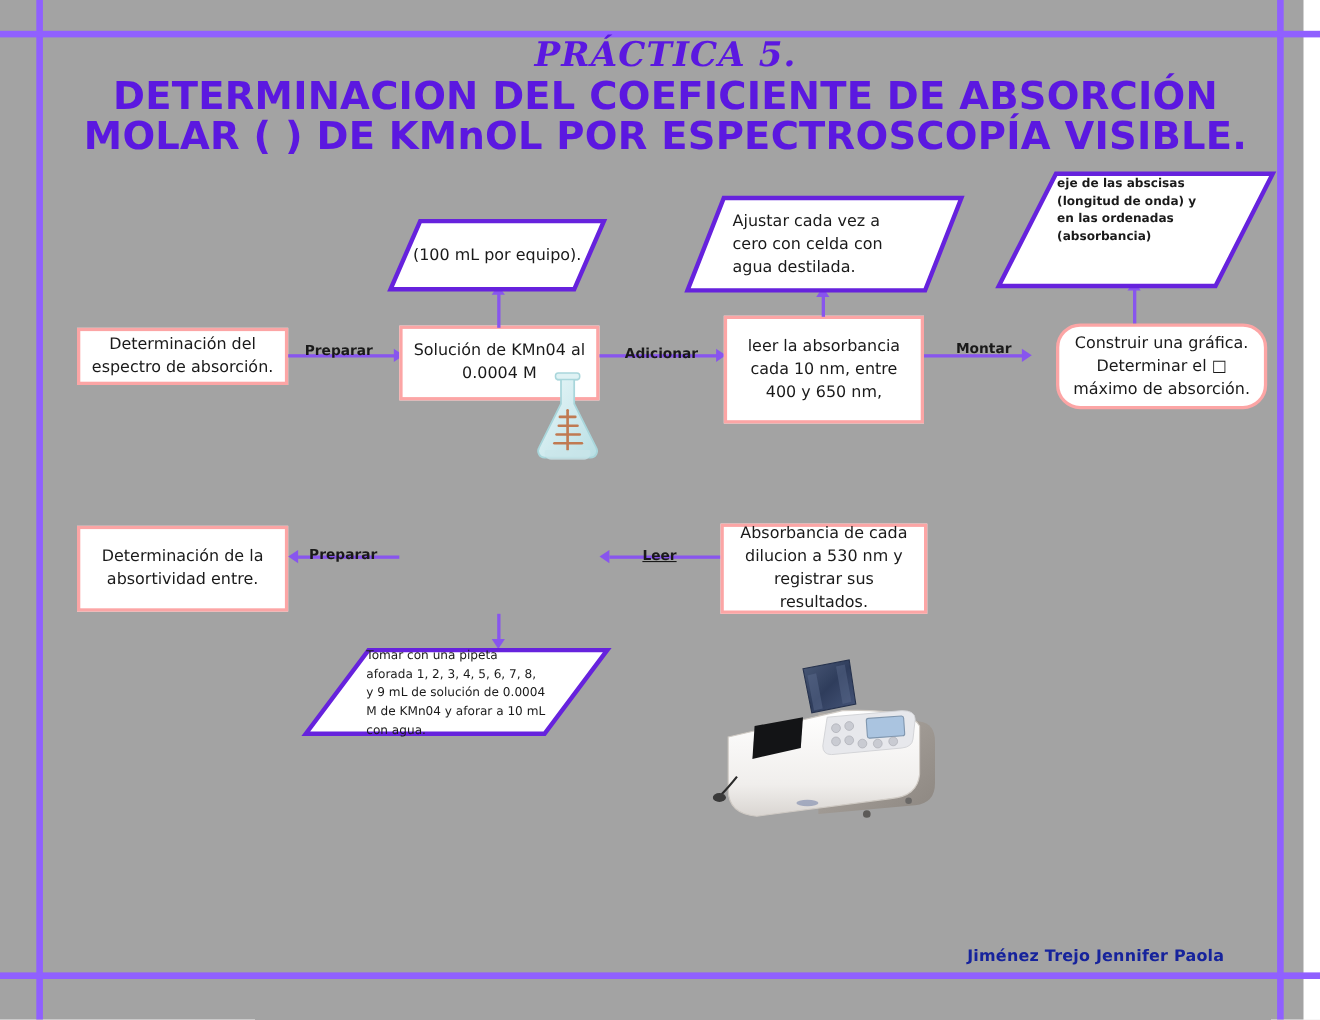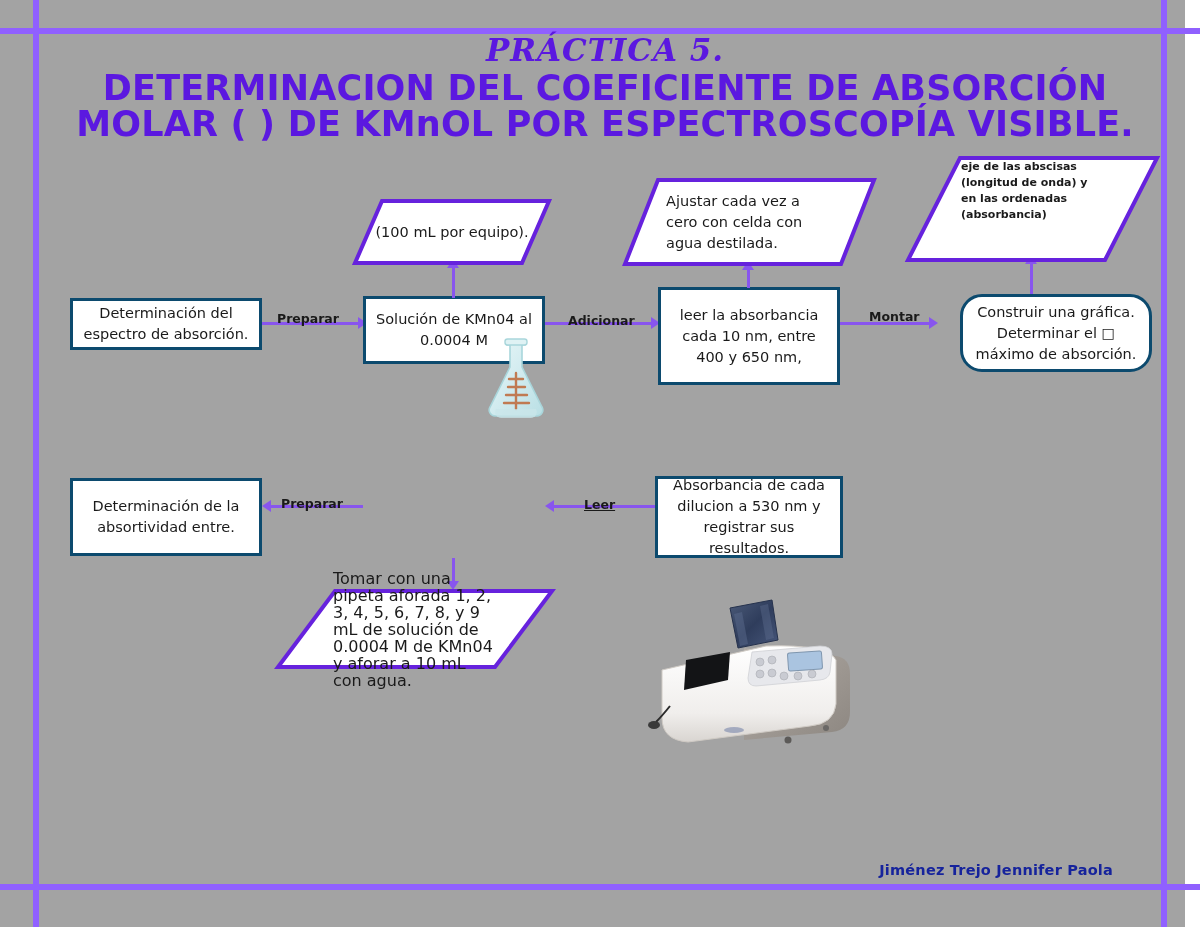--- a/index.html
+++ b/index.html
@@ -51,21 +51,21 @@
   
   .node {
     position: absolute;
     display: flex;
     align-items: center;
     justify-content: center;
     text-align: center;
     color: #1a1a1a;
   }
   .rectbox {
-    border: 3px solid #0c4a6e;
+    border: 3px solid #fca5a5;
     background: #ffffff;
     font-size: 14.5px;
     line-height: 21px;
     padding: 4px 10px;
   }
   .para-wrap {
     position: absolute;
   }
   .para-wrap svg { position: absolute; left: 0; top: 0; overflow: visible; }
   .para-text {
@@ -79,21 +79,21 @@
     color: #1a1a1a;
     font-size: 14.5px;
     line-height: 21px;
   }
   .para-text.small-bold {
     font-size: 11px;
     line-height: 16px;
     font-weight: bold;
   }
   .para-text.tiny {
-    font-size: 16px;
+    font-size: 11px;
     line-height: 17px;
   }
 
   
   .conn { position: absolute; background: #8855ee; }
   .conn-h { height: 3px; }
   .conn-v { width: 3px; }
   .arrow { position: absolute; width: 0; height: 0; }
   .arrow-right {
     border-top: 6px solid transparent;

